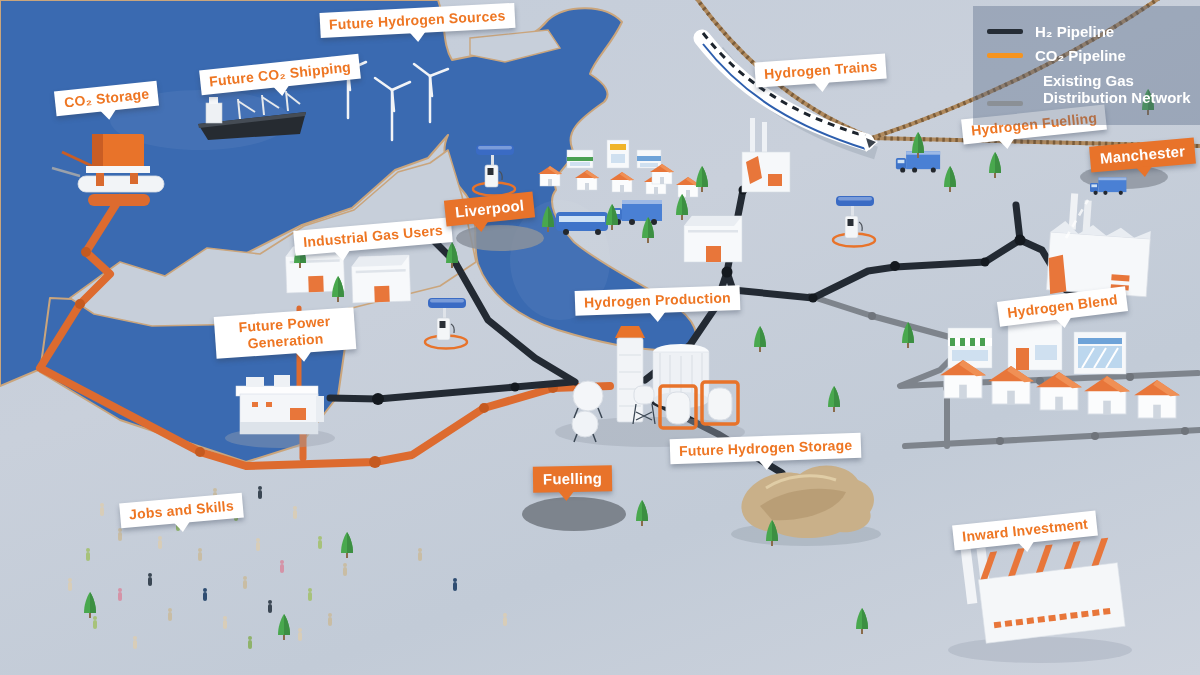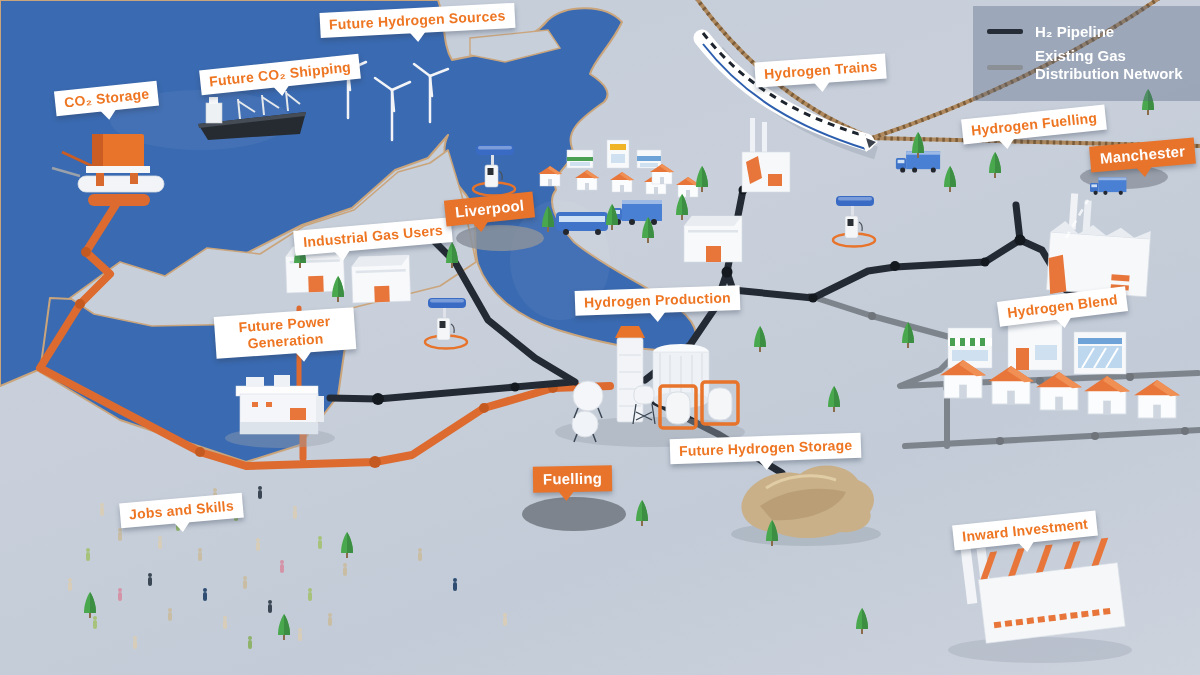--- a/index.html
+++ b/index.html
@@ -13,21 +13,21 @@
     box-shadow:0 3px 5px rgba(50,60,80,.35);letter-spacing:.2px;z-index:5;}
   .callout::after{content:"";position:absolute;left:var(--tail,50%);margin-left:-8px;bottom:-9px;
     border-left:8px solid transparent;border-right:8px solid transparent;border-top:10px solid #ffffff;}
   .callout.city{background:#e8732a;color:#ffffff;font-size:15px;padding:4px 10px;}
   .callout.city::after{border-top-color:#e8732a;}
   .callout.twoline{white-space:normal;text-align:center;width:122px;}
   
   .legend{position:absolute;left:973px;top:6px;width:214px;padding:10px 12px 12px 14px;
     background:rgba(84,102,132,.38);color:#ffffff;z-index:6;}
   .legend-row{display:flex;align-items:center;margin:7px 0;}
-  .legend-row.top{align-items:center;}
+  .legend-row.top{align-items:flex-end;gap:8px;}
   .legend-swatch{flex:0 0 36px;height:5px;border-radius:2px;margin-right:12px;}
   .legend-row.top .legend-swatch{margin-top:6px;}
   .sw-h2{background:#262d36;}
   .sw-co2{background:#f6941e;}
   .sw-gas{background:#8b9096;}
   .legend-label{font-size:15px;font-weight:bold;line-height:1.15;}
   .legend-row.top .legend-label{max-width:150px;}
 </style>
 </head>
 <body>
@@ -453,19 +453,23 @@
 
   <div class="callout city" style="left:445px;top:196px;transform:rotate(-6deg);--tail:38%;"><span>Liverpool</span></div>
   <div class="callout city" style="left:1090px;top:142px;transform:rotate(-5deg);"><span>Manchester</span></div>
   <div class="callout city" style="left:533px;top:466px;transform:rotate(-1deg);--tail:42%;"><span>Fuelling</span></div>
 
   <div class="legend">
     <div class="legend-row">
       <span class="legend-swatch sw-h2"></span>
       <span class="legend-label">H₂ Pipeline</span>
     </div>
+    <div class="legend-row">
+      <span class="legend-swatch sw-co2"></span>
+      <span class="legend-label">CO₂ Pipeline</span>
+    </div>
     <div class="legend-row top">
       <span class="legend-swatch sw-gas"></span>
       <span class="legend-label">Existing Gas Distribution Network</span>
     </div>
   </div>
 
 </div>
 
 </body></html>

